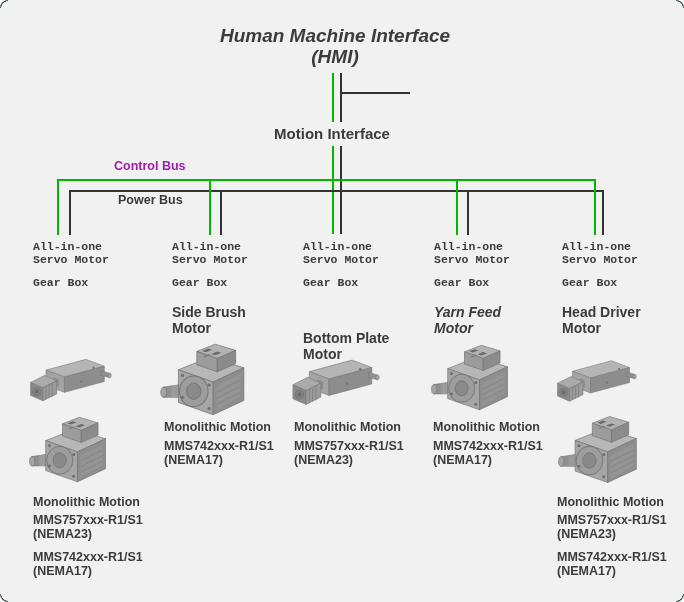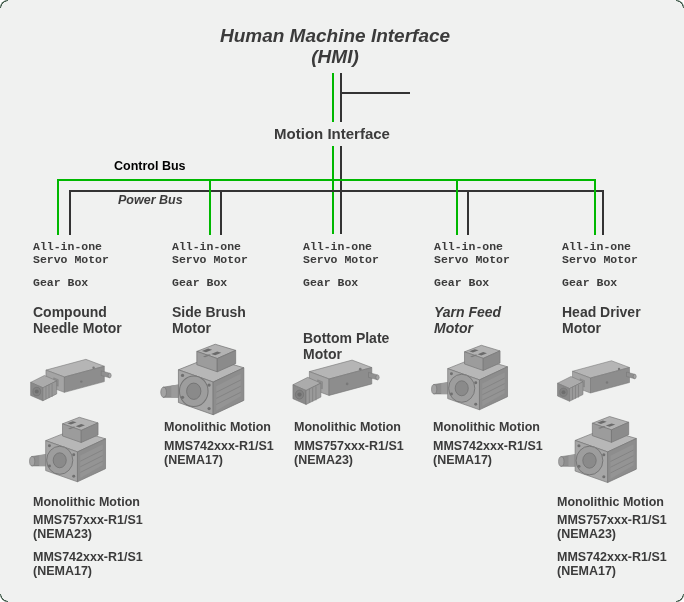--- a/index.html
+++ b/index.html
@@ -9,22 +9,22 @@
     font-family:"Liberation Sans", sans-serif;
     font-weight:bold;color:#3b3b3b;
   }
   .abs{position:absolute;}
   .v{position:absolute;width:2px;background:#333333;}
   .h{position:absolute;height:2px;background:#333333;}
   .green{background:#00b800;}
   .t-title{left:100px;top:25px;width:470px;text-align:center;font-size:19px;line-height:21px;font-style:italic;}
   .t-ps{left:415px;top:84px;font-size:15px;}
   .t-mc{left:232px;top:125px;width:200px;text-align:center;font-size:15px;}
-  .t-cb{left:114px;top:159px;font-size:12.5px;color:#000000;}
-  .t-pb{left:118px;top:193px;font-size:12.5px;font-style:italic;}
+  .t-cb{left:114px;top:159px;font-size:12.5px;color:#a21caf;}
+  .t-pb{left:118px;top:193px;font-size:12.5px;}
   .col-label{font-size:11.5px;line-height:13px;font-family:Liberation Mono, monospace;}
   .m-name{font-size:14px;line-height:16px;}
   .lower{font-size:12.5px;line-height:13.5px;}
   .motor{position:absolute;}
   .corner{position:absolute;width:8px;height:8px;}
   .corner.tl{left:0;top:0;background:radial-gradient(circle at 100% 100%, rgba(63,90,73,0) 6.5px, #3f5a49 7px);}
   .corner.tr{right:0;top:0;background:radial-gradient(circle at 0% 100%, rgba(63,90,73,0) 6.5px, #3f5a49 7px);}
   .corner.bl{left:0;bottom:0;background:radial-gradient(circle at 100% 0%, rgba(63,90,73,0) 6.5px, #3f5a49 7px);}
   .corner.br{right:0;bottom:0;background:radial-gradient(circle at 0% 0%, rgba(63,90,73,0) 6.5px, #3f5a49 7px);}
   span.ln{display:block;}
@@ -110,24 +110,20 @@
   <div class="v green" style="left:456px;top:179px;height:56px;"></div>
   <div class="v" style="left:467px;top:190px;height:45px;"></div>
   <div class="v green" style="left:594px;top:179px;height:56px;"></div>
   <div class="v" style="left:602px;top:190px;height:45px;"></div>
 
   <div class="abs col-label" style="left:33px;top:240px;">
     <span class="ln">All-in-one</span>
     <span class="ln">Servo Motor</span>
   </div>
   <div class="abs col-label" style="left:33px;top:276px;">Gear Box</div>
-  <div class="abs m-name" style="left:33px;top:304px;">
-    <span class="ln">Compound</span>
-    <span class="ln">Needle Motor</span>
-  </div>
   <svg class="motor" style="left:26px;top:347px;" width="86" height="60">
       <use href="#gear-motor"></use>
     </svg>
   <svg class="motor" style="left:27px;top:414px;" width="86" height="72">
       <use href="#servo-motor"></use>
     </svg>
   <div class="abs lower" style="left:33px;top:496px;">Monolithic Motion</div>
   <div class="abs lower" style="left:33px;top:514px;">
     <span class="ln">MMS757xxx-R1/S1</span>
     <span class="ln">(NEMA23)</span>

